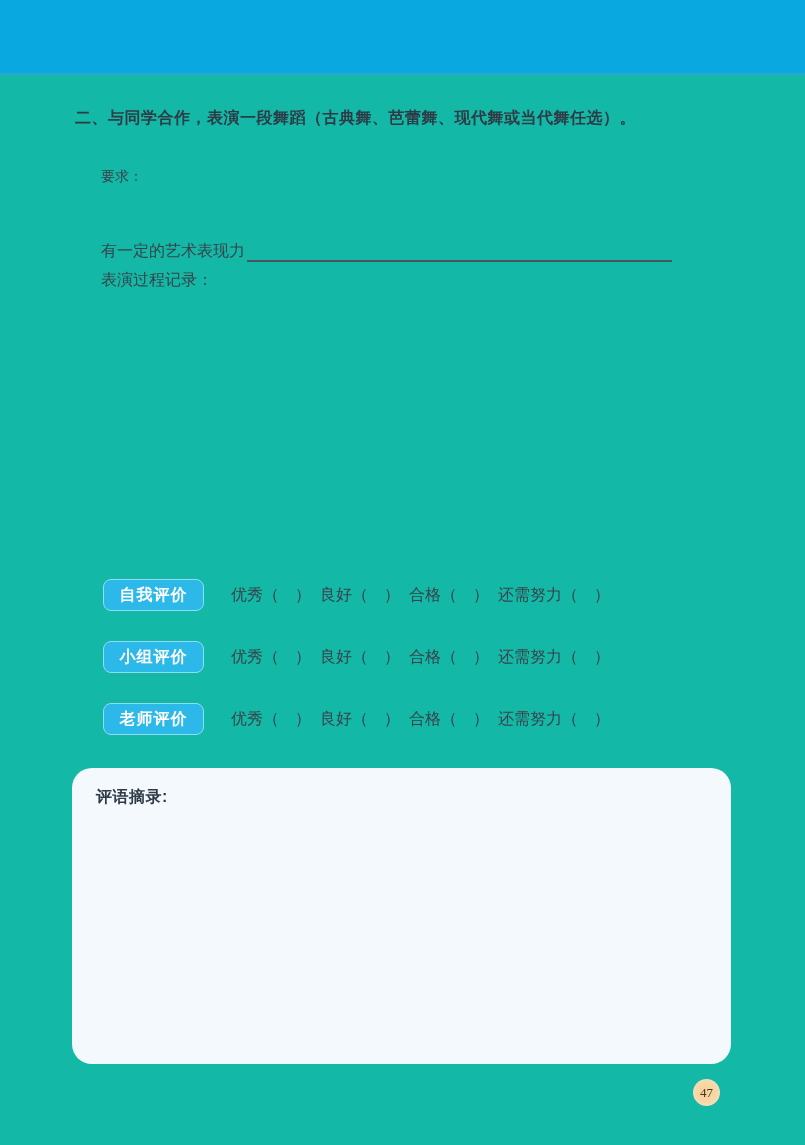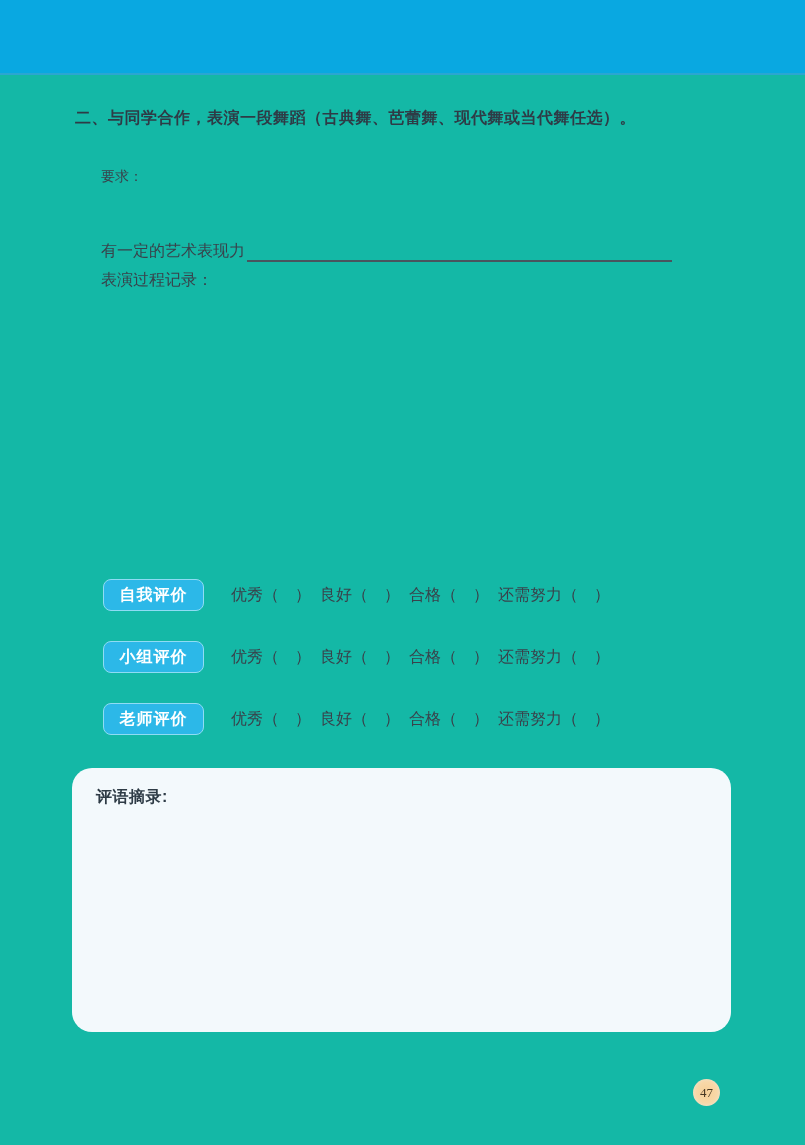--- a/index.html
+++ b/index.html
@@ -93,21 +93,21 @@
     margin-left: 27px;
     display: flex;
     font-size: 16px;
     color: #39424b;
   }
   .eval-options span { margin-right: 9px; }
   .eval-options span:last-child { margin-right: 8px; }
   .comment-box {
     position: absolute;
     left: 72px; top: 768px;
-    width: 659px; height: 264px;
+    width: 659px; height: 296px;
     background: #f3f9fc;
     border-radius: 20px;
     box-sizing: border-box;
     padding: 19px 0 0 24px;
   }
   .comment-label {
     font-family: "Liberation Sans", "DejaVu Sans", sans-serif;
     font-size: 16px;
     font-weight: bold;
     color: #2e3b46;

